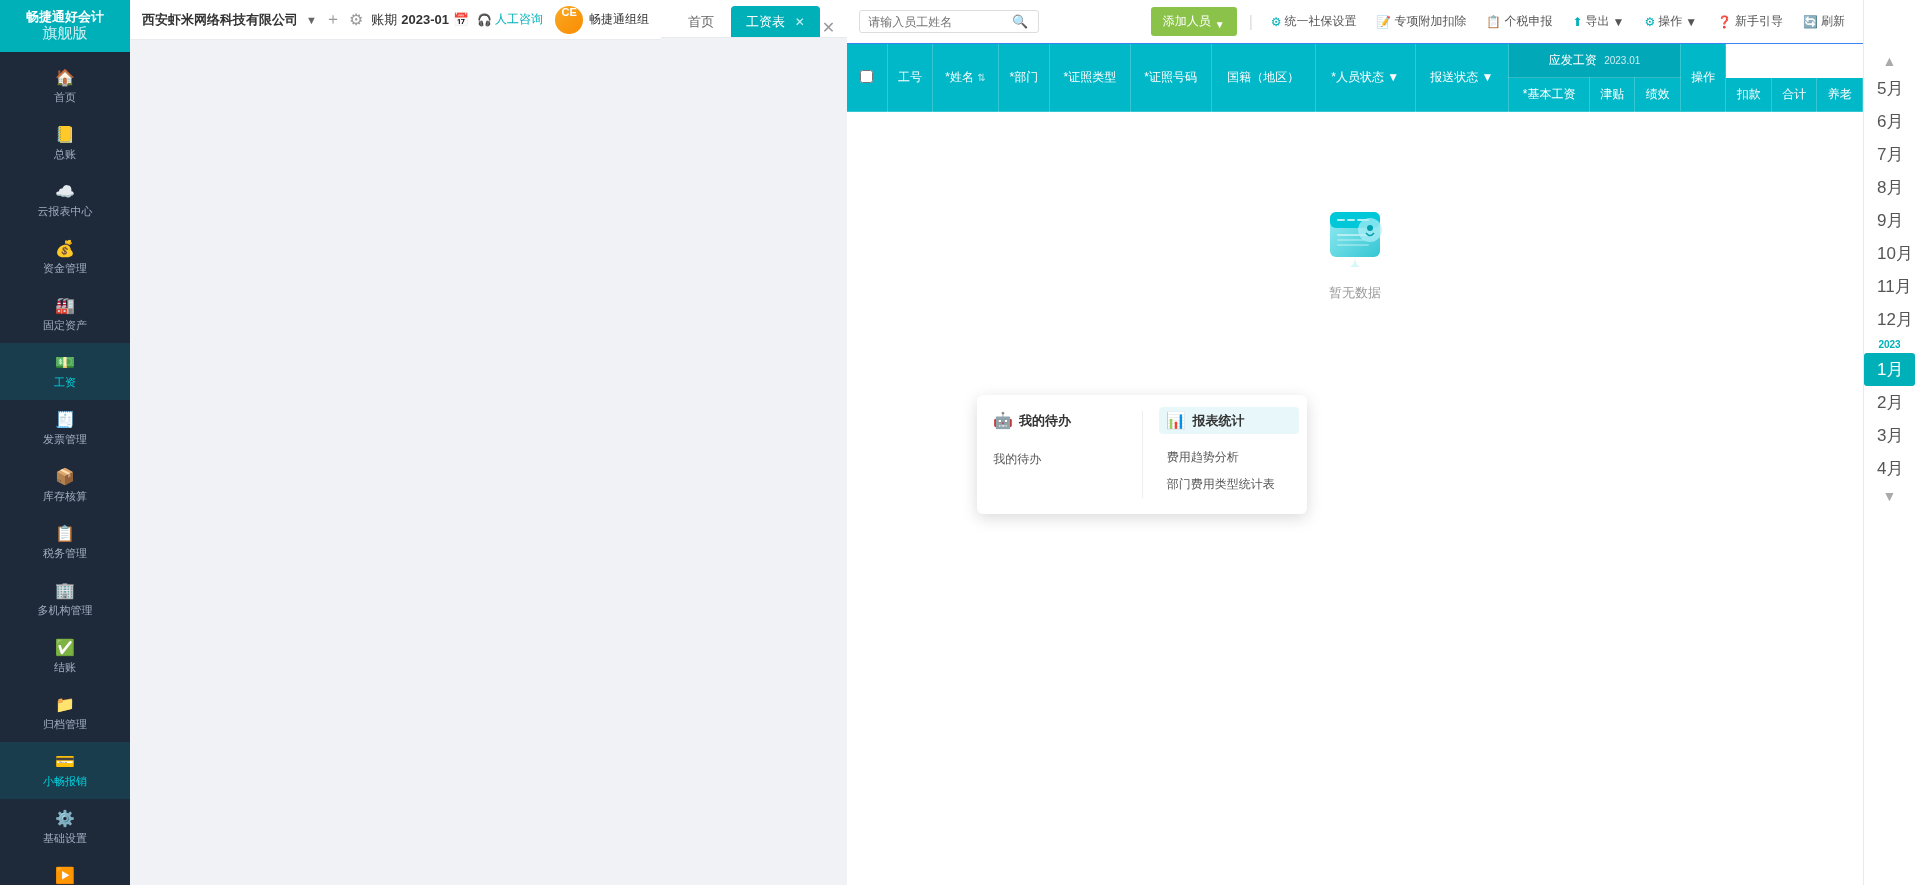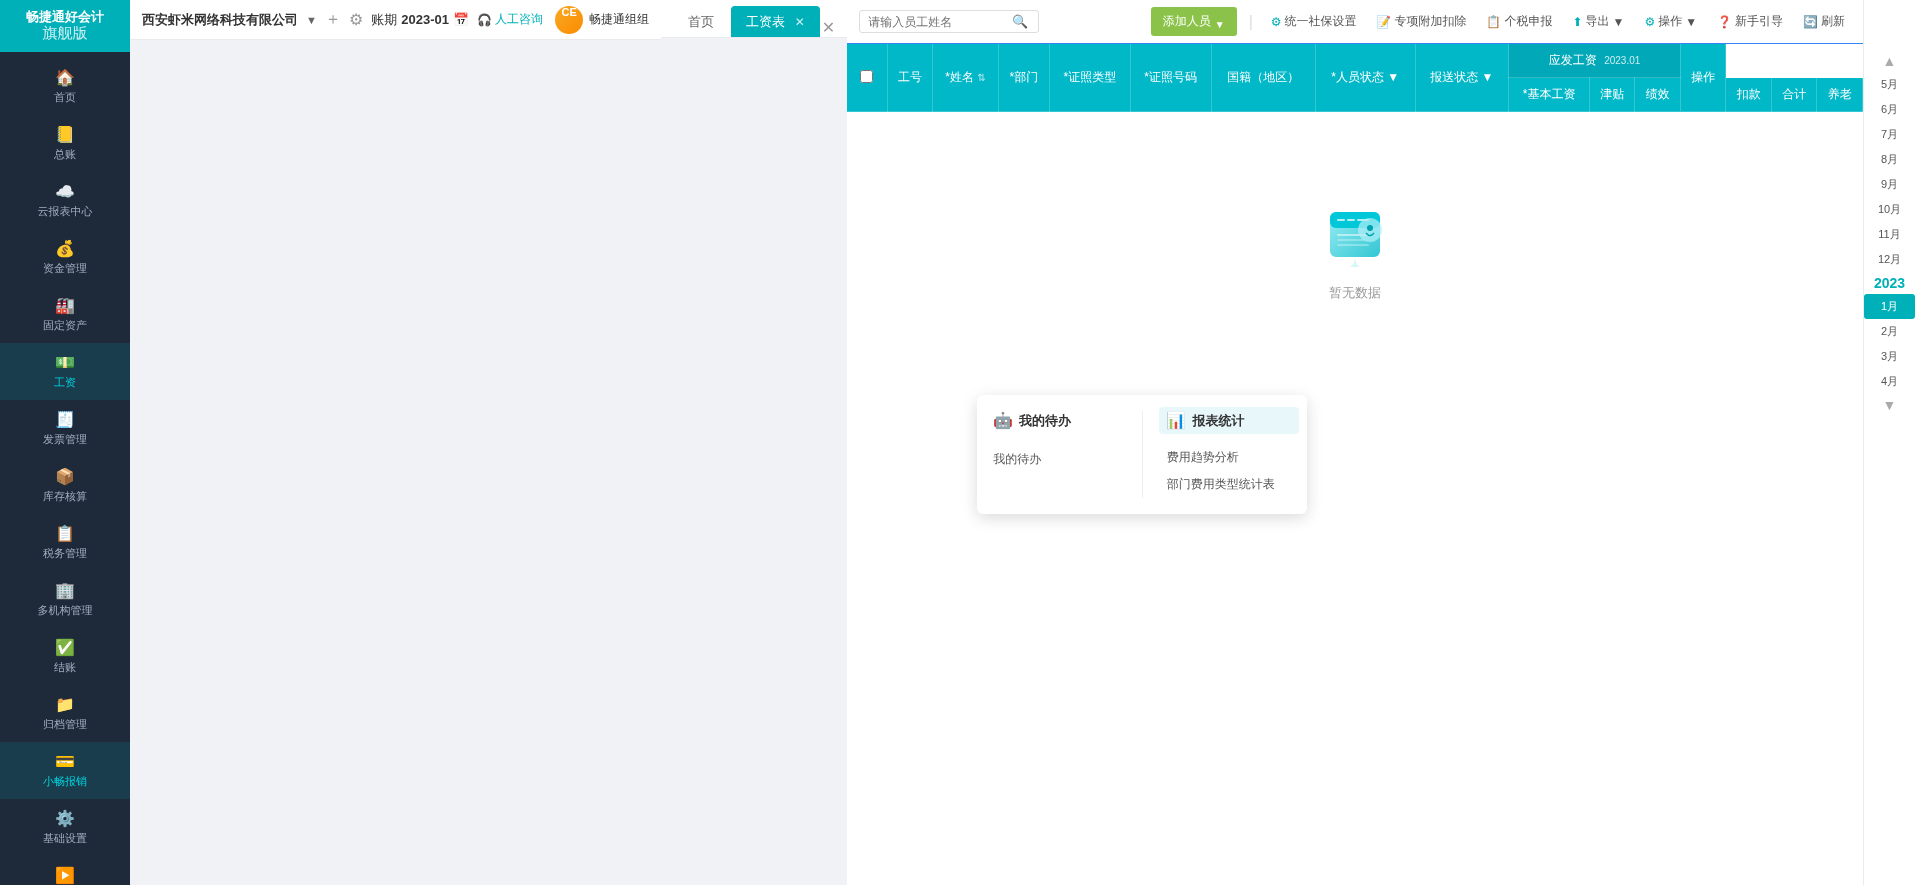--- a/index.html
+++ b/index.html
@@ -258,34 +258,33 @@
     }
     .month-nav-arrow {
       background: none;
       border: none;
       cursor: pointer;
       color: #aaa;
       font-size: 14px;
       padding: 3px;
     }
     .month-item {
-      font-size: 11px;
+      font-size: 17px;
       color: #555;
       padding: 5px 13px;
       cursor: pointer;
-      text-align: center;
       width: 100%;
       white-space: nowrap;
     }
     .month-item.active {
       background: #00b0b9;
       color: #fff;
       border-radius: 3px;
     }
-    .month-year-label { font-size: 14px; color: #00b0b9; font-weight: bold; padding: 3px 4px; text-align: center; }
+    .month-year-label { font-size: 10px; color: #00b0b9; font-weight: bold; padding: 3px 4px; text-align: center; }
 
     
     .content-area {
       flex: 1;
       display: flex;
       flex-direction: column;
       overflow: hidden;
     }
     .dropdown-popup {
       position: absolute;

